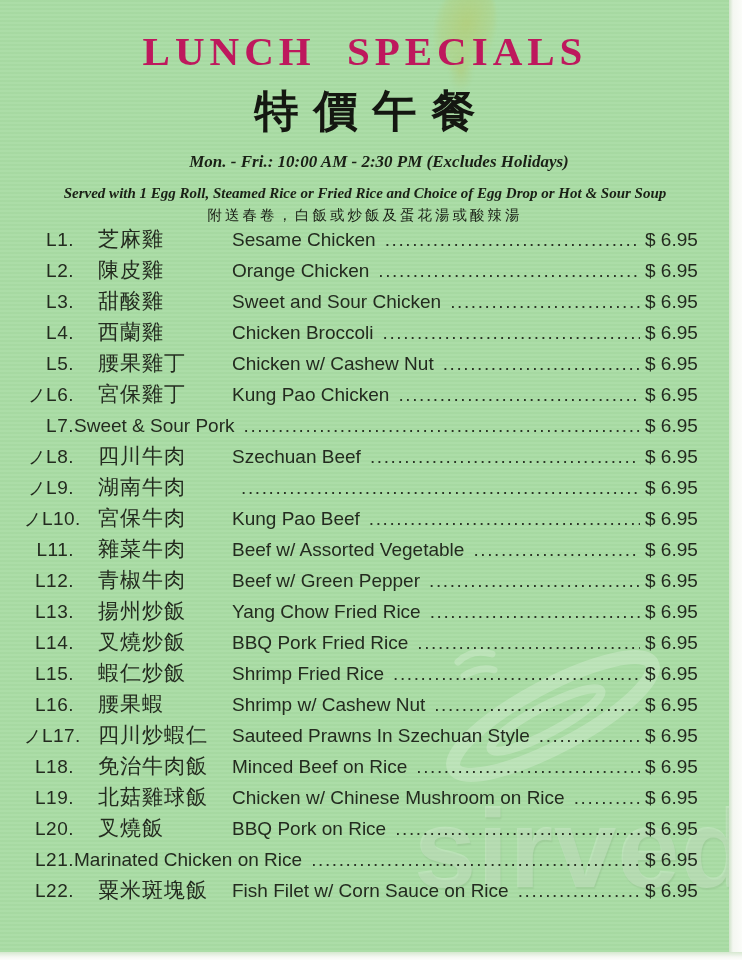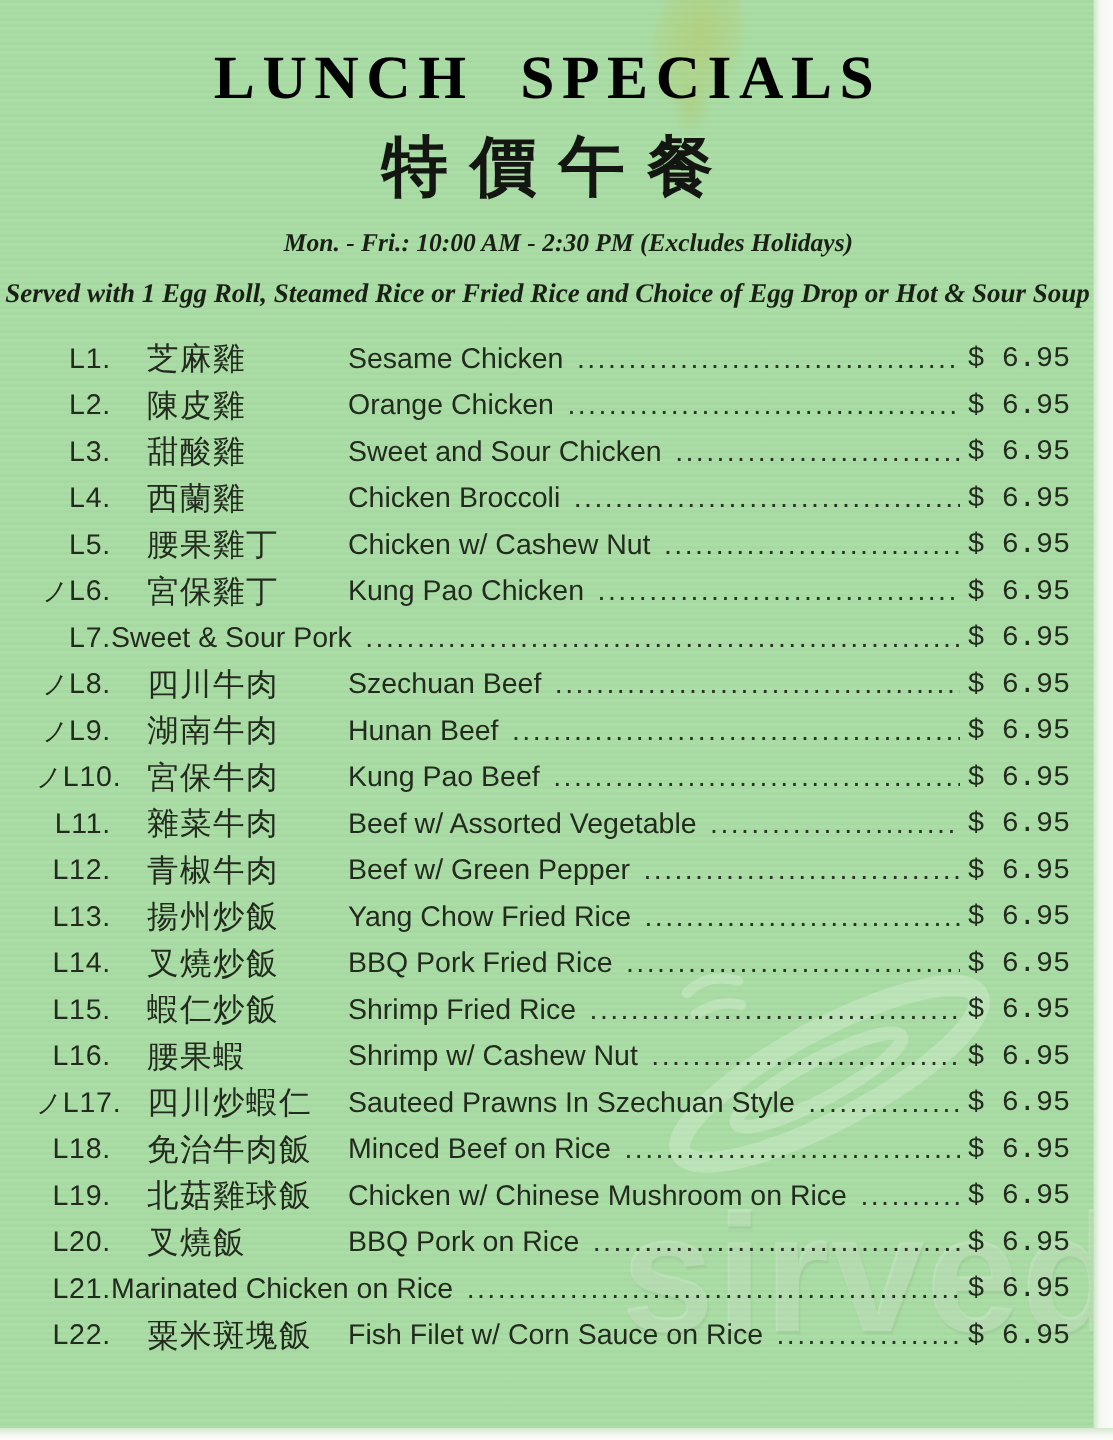--- a/index.html
+++ b/index.html
@@ -58,21 +58,21 @@
     position: absolute; top: 0; left: 0; width: 730px;
     text-align: center; z-index: 2;
   }
   .title {
     margin-top: 27px;
     font-family: "Liberation Serif", serif;
     font-weight: bold;
     font-size: 41px;
     letter-spacing: 5px;
     word-spacing: 16px;
-    color: #000000;
+    color: #be185d;
   }
   .title-zh {
     margin-top: 7px;
     font-size: 44px;
     font-weight: bold;
     letter-spacing: 15px;
     text-indent: 15px; 
     color: #141711;
     font-family: "DejaVu Sans", sans-serif;
   }
@@ -83,21 +83,21 @@
     font-weight: bold;
     font-size: 17px;
     color: #1a2016;
     padding-left: 28px;
   }
   .note-en {
     margin-top: 13px;
     font-family: "Liberation Serif", serif;
     font-style: italic;
     font-weight: bold;
-    font-size: 18px;
+    font-size: 15px;
     color: #1a2016;
   }
   .note-zh {
     margin-top: 4px;
     font-size: 14.5px;
     letter-spacing: 3px;
     color: #1a2016;
     font-family: "DejaVu Sans", sans-serif;
   }
   
@@ -133,22 +133,21 @@
     margin-left: 9px;
     margin-right: 5px;
     letter-spacing: 1.6px;
     color: #2a3325;
   }
   .leader::after {
     content: "................................................................................................";
   }
   .price {
     width: 60px; flex: none;
-    text-align: right;
-    font-family: Liberation Mono, monospace;
+    text-align: left;
   }
 </style>
 </head>
 <body>
 
 <div class="paper-texture"></div>
 <div class="stain"></div>
 <div class="stain2"></div>
 
 <svg class="wm-logo" width="250" height="180" viewBox="0 0 250 180">
@@ -158,20 +157,21 @@
     <path d="M 30 34 q 14 -14 34 -8 M 36 48 q 16 -10 30 -6" stroke-width="7"></path>
   </g>
 </svg>
 <div class="wm-text">sirved</div>
 
 <div class="header">
   <div class="title">LUNCH SPECIALS</div>
   <div class="title-zh">特價午餐</div>
   <div class="hours">Mon. - Fri.: 10:00 AM - 2:30 PM (Excludes Holidays)</div>
   <div class="note-en">Served with 1 Egg Roll, Steamed Rice or Fried Rice and Choice of Egg Drop or Hot &amp; Sour Soup</div>
+  <div class="note-zh">附送春卷，白飯或炒飯及蛋花湯或酸辣湯</div>
 </div>
 
 <div class="menu-list">
   <div class="row">
     <span class="codewrap"><span class="spicy"></span><span class="code">L1.</span></span>
     <span class="zh">芝麻雞</span>
     <span class="en">Sesame Chicken</span>
     <span class="leader"></span>
     <span class="price">$ 6.95</span>
   </div>
@@ -227,21 +227,20 @@
     <span class="codewrap"><span class="spicy">ノ</span><span class="code">L8.</span></span>
     <span class="zh">四川牛肉</span>
     <span class="en">Szechuan Beef</span>
     <span class="leader"></span>
     <span class="price">$ 6.95</span>
   </div>
 
   <div class="row">
     <span class="codewrap"><span class="spicy">ノ</span><span class="code">L9.</span></span>
     <span class="zh">湖南牛肉</span>
-    <span class="en">Hunan Beef</span>
     <span class="leader"></span>
     <span class="price">$ 6.95</span>
   </div>
 
   <div class="row">
     <span class="codewrap"><span class="spicy">ノ</span><span class="code">L10.</span></span>
     <span class="zh">宮保牛肉</span>
     <span class="en">Kung Pao Beef</span>
     <span class="leader"></span>
     <span class="price">$ 6.95</span>

